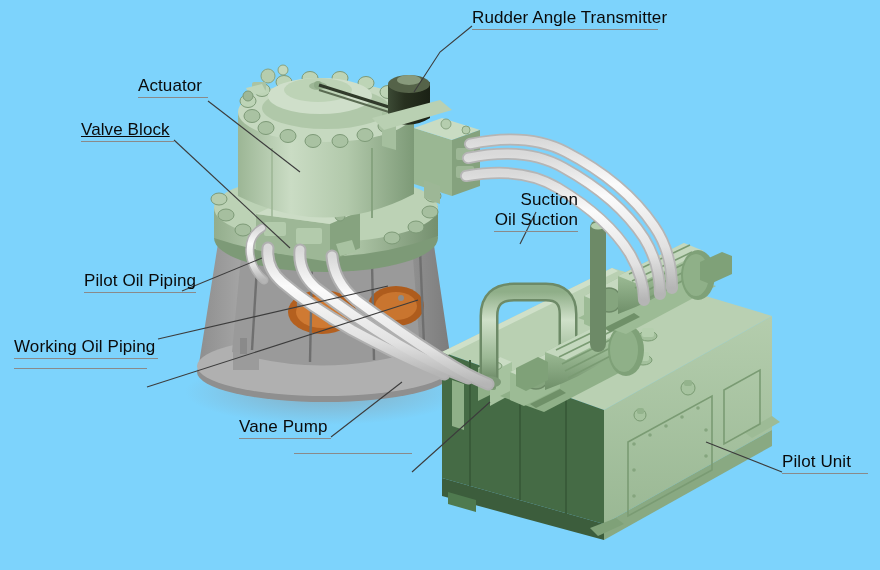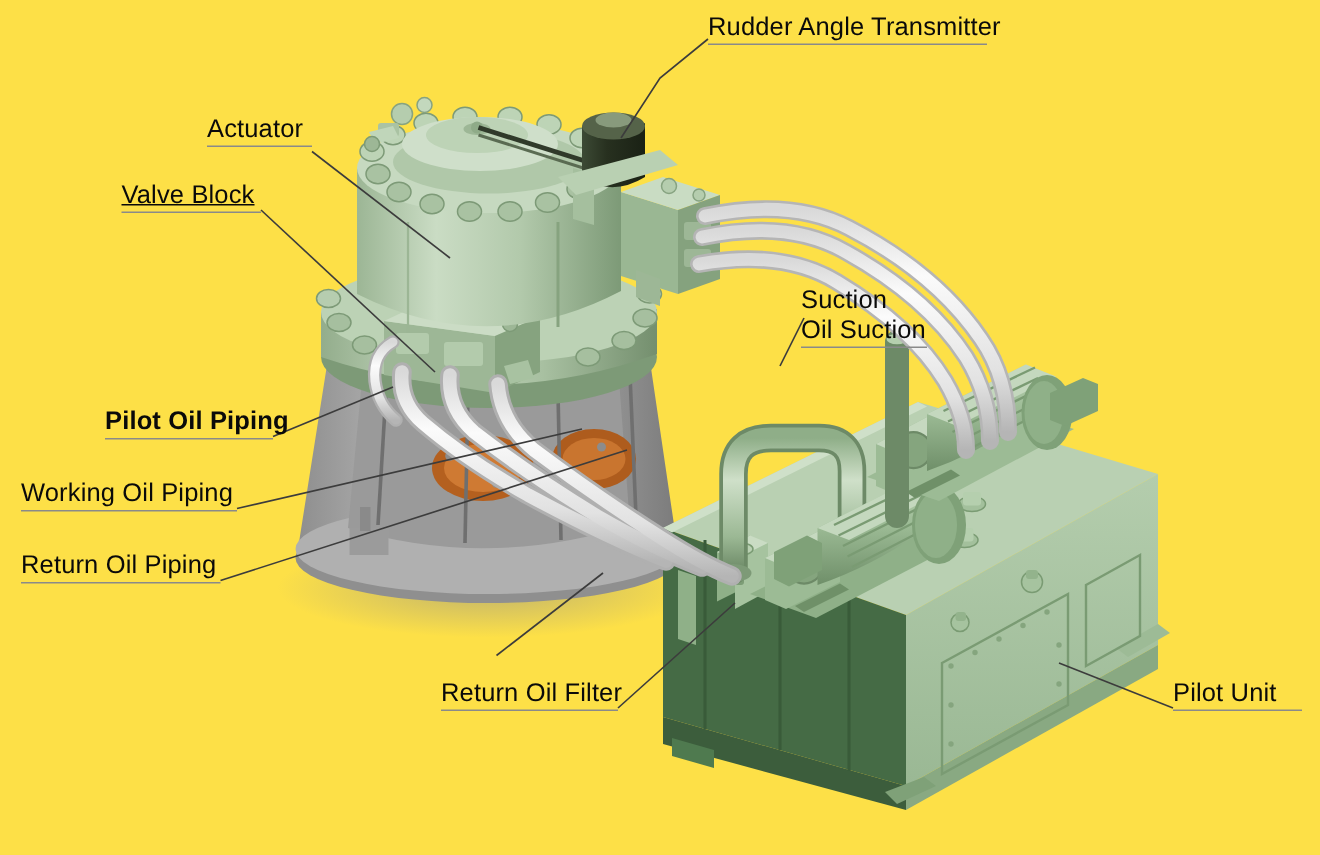--- a/index.html
+++ b/index.html
@@ -1,23 +1,23 @@
 <!DOCTYPE html>
 <html><head>
 <meta charset="utf-8">
 <style>
   html,body{margin:0;padding:0;background:#fff;}
   body{width:880px;height:570px;overflow:hidden;
        font-family:"Liberation Sans","DejaVu Sans",sans-serif;}
-  #stage{position:relative;width:880px;height:570px;background:#fde047;}
+  #stage{position:relative;width:880px;height:570px;background:#7dd3fc;}
   svg#art{position:absolute;left:0;top:0;width:880px;height:570px;}
   .lbl{position:absolute;color:#0a0a0a;font-size:17px;line-height:20px;
        white-space:nowrap;letter-spacing:.1px;}
   .lbl .ul{display:block;height:0;border-bottom:1.3px solid #8a8a8a;margin-top:1px;}
-  .lbl.two{text-align:left;margin-left:40px;}
+  .lbl.two{text-align:right;}
 </style>
 </head>
 <body>
 
 <div id="stage">
 
 <svg id="art" viewBox="0 0 880 570">
   <defs>
     <linearGradient id="gCyl" x1="0" y1="0" x2="1" y2="0">
       <stop offset="0" stop-color="#9cb695"></stop>
@@ -370,38 +370,40 @@
   <span>Valve Block</span>
   <span class="ul"></span>
 </div>
 
 <div class="lbl two" style="left:494px;top:190px;width:84px;">
   <span>Suction</span><br>
   <span>Oil Suction</span>
   <span class="ul"></span>
 </div>
 
-<div class="lbl" style="left:70px;top:271px;width:112px;font-weight:bold;">
+<div class="lbl" style="left:84px;top:271px;width:112px;">
   <span>Pilot Oil Piping</span>
   <span class="ul"></span>
 </div>
 
-<div class="lbl" style="left:14px;top:319px;width:144px;">
+<div class="lbl" style="left:14px;top:337px;width:144px;">
   <span>Working Oil Piping</span>
   <span class="ul"></span>
 </div>
 
 <div class="lbl" style="left:14px;top:367px;width:133px;">
-  <span>Return Oil Piping</span>
-  <span class="ul"></span>
-</div>
-
+  <span class="ul"></span>
+</div>
+
+<div class="lbl" style="left:239px;top:417px;width:92px;">
+  <span>Vane Pump</span>
+  <span class="ul"></span>
+</div>
 
 <div class="lbl" style="left:294px;top:452px;width:118px;">
-  <span>Return Oil Filter</span>
   <span class="ul"></span>
 </div>
 
 <div class="lbl" style="left:782px;top:452px;width:86px;">
   <span>Pilot Unit</span>
   <span class="ul"></span>
 </div>
 
 </div>
 

